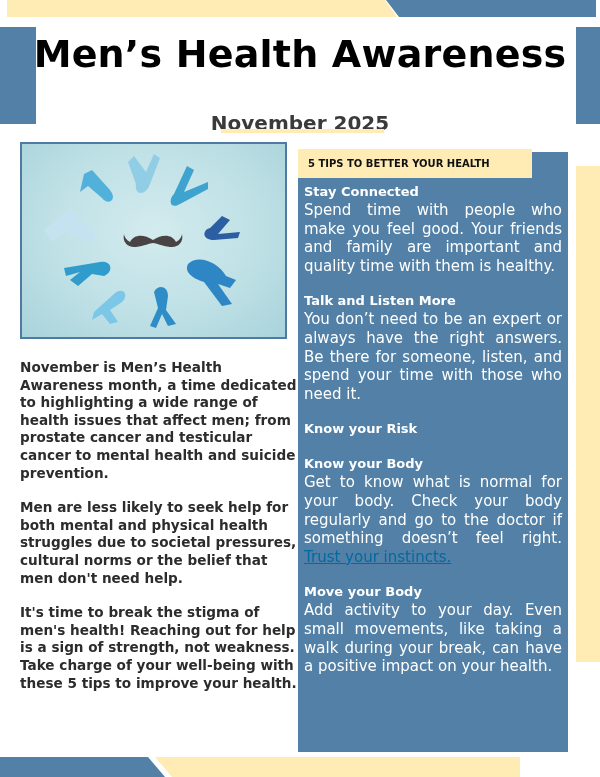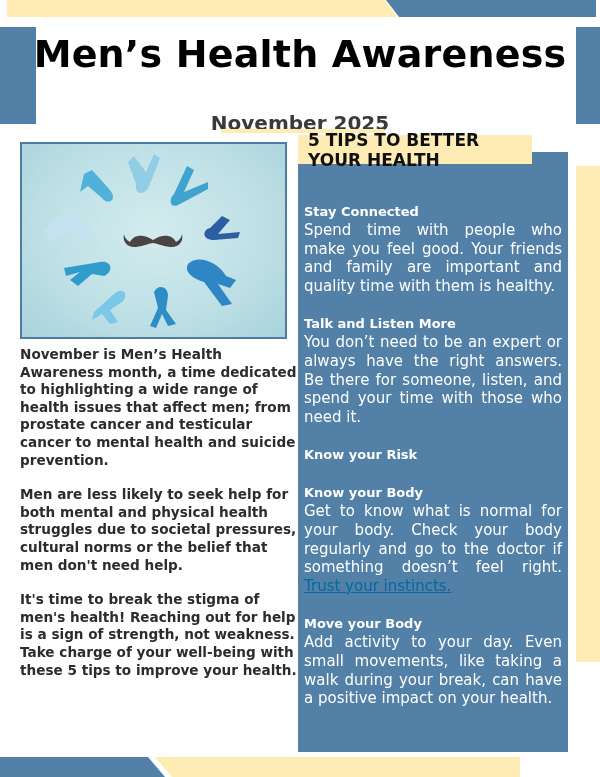--- a/index.html
+++ b/index.html
@@ -11,29 +11,29 @@
   #top-yellow { clip-path:polygon(0 0, 378px 0, 390px 17px, 0 17px); }
   #top-blue { left:386px; top:0; width:210px; height:17px; clip-path:polygon(0 0, 210px 0, 210px 17px, 13px 17px); }
   #left-block { left:0; top:27px; width:36px; height:97px; }
   #right-block { left:576px; top:27px; width:24px; height:97px; }
   #title { left:0; top:32px; width:600px; text-align:center; font-size:38px; font-weight:bold; color:#000; letter-spacing:0.2px; }
   #subtitle { left:0; top:91px; width:600px; text-align:center; font-size:20px; font-weight:bold; color:#3a3a3a;margin-top:20px; }
   #title-underline { left:221px; top:129px; width:163px; height:4px; }
   #photo { left:20px; top:142px; width:263px; height:193px; border:2px solid #4f7aa3; background:radial-gradient(ellipse at 50% 45%, #d3ebee 0%, #bfe1e6 55%, #a9d3db 100%); overflow:hidden; }
   #photo svg { width:100%; height:100%; display:block; }
   #tips-panel { left:298px; top:152px; width:270px; height:600px; }
-  #tips-heading { left:298px; top:135px; width:234px; height:29px; display:flex; align-items:center; padding-left:10px; box-sizing:border-box; font-size:17px; font-weight:bold; color:#111; }
+  #tips-heading { left:298px; top:149px; width:234px; height:29px; display:flex; align-items:center; padding-left:10px; box-sizing:border-box; font-size:10px; font-weight:bold; color:#111; }
   #right-yellow { left:576px; top:166px; width:24px; height:496px; }
   .tips-body { position:absolute; left:304px; top:183px; width:258px; }
-  .tip { margin-bottom:17px;margin-top:20px; }
+  .tip { margin-bottom:17px; }
   .tip-title { font-size:13px; font-weight:bold; color:#ffffff; line-height:18px; }
   .tip-text { font-size:15px; color:#ffffff; line-height:18.6px; text-align:justify; font-weight:normal; }
   .tip-link { text-decoration:underline; color:#0369a1; }
   .left-text { position:absolute; left:20px; top:346px; width:280px; font-size:13.6px; font-weight:bold; color:#2c2c2c; line-height:17.6px; }
-  .left-text p { margin:0 0 17px 0; }
+  .left-text p { margin:13px 0 17px 0; }
   #bottom-blue { left:0; top:757px; width:165px; height:20px; clip-path:polygon(0 0, 148px 0, 165px 20px, 0 20px); }
   #bottom-yellow { left:155px; top:757px; width:365px; height:20px; clip-path:polygon(0 0, 365px 0, 365px 20px, 17px 20px); }
 </style>
 </head>
 <body>
 
 <div class="abs yellow" id="top-yellow"></div>
 <div class="abs blue" id="top-blue"></div>
 <div class="abs blue" id="left-block"></div>
 <div class="abs blue" id="right-block"></div>

